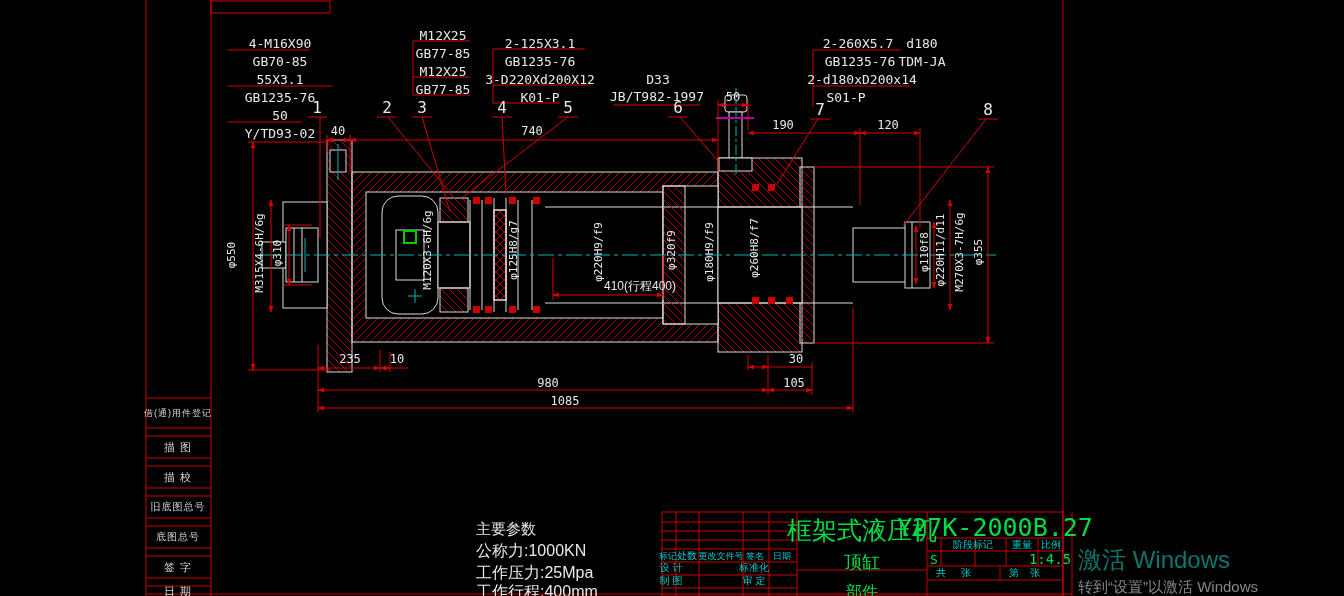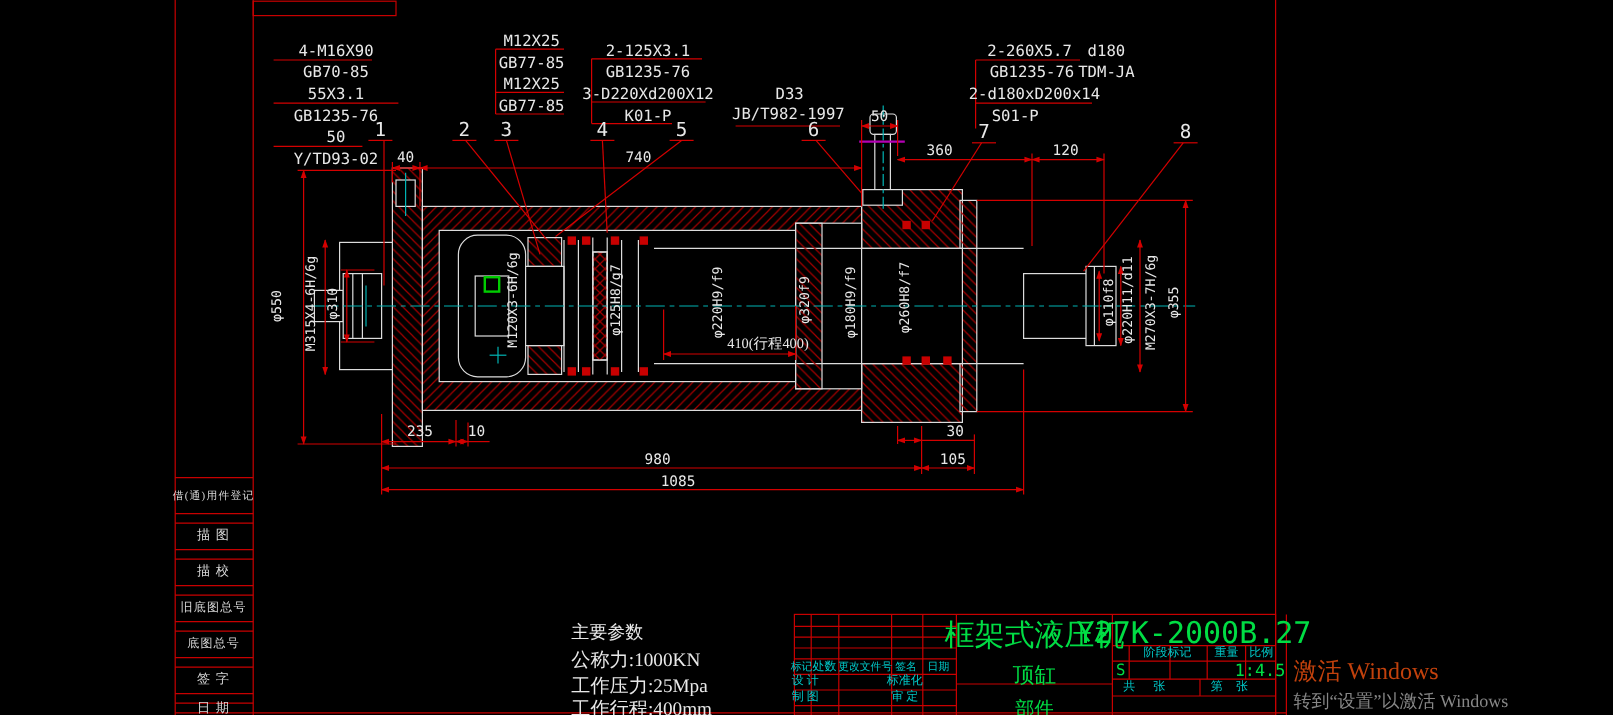--- a/index.html
+++ b/index.html
@@ -4,25 +4,25 @@
 <style>
   html,body{margin:0;padding:0;background:#000;}
   body{position:relative;width:1344px;height:596px;overflow:hidden;
        font-family:"DejaVu Sans Mono","Liberation Mono",monospace;}
   #cad{position:absolute;left:0;top:0;}
   .t{position:absolute;transform:translate(-50%,-50%);color:#e8e8e8;
      font-size:13px;white-space:nowrap;line-height:1;}
   .rot{transform:translate(-50%,-50%) rotate(-90deg);font-size:11px;}
   .dim{font-size:12px;}
   .bal{font-size:16px;}
-  .cjk{font-family:Liberation Serif, serif;}
+  .cjk{font-family:Liberation Sans, sans-serif;}
   .cyan{color:#00c8c8;font-size:10px;}
   .grn{color:#00dd44;}
   .strip{color:#d8d8d8;font-size:11px;letter-spacing:1px;}
-  .wm1{color:#c2410c;font-size:20px;transform:translate(0,-50%);}
+  .wm1{color:#0f766e;font-size:24px;transform:translate(0,-50%);}
   .wm2{color:#878787;font-size:15px;transform:translate(0,-50%);}
   .la{transform:translate(0,-50%);}
 </style>
 </head>
 <body>
 
 <svg id="cad" width="1344" height="596">
   <defs>
     <pattern id="ha" width="8" height="8" patternUnits="userSpaceOnUse">
       <path d="M-2,10 L10,-2 M-2,2 L2,-2 M6,10 L10,6" stroke="#a50000" stroke-width="1" fill="none"></path>
@@ -263,21 +263,21 @@
 <span class="t bal" style="left:422px;top:108px">3</span>
 <span class="t bal" style="left:502px;top:108px">4</span>
 <span class="t bal" style="left:568px;top:108px">5</span>
 <span class="t bal" style="left:678px;top:108px">6</span>
 <span class="t bal" style="left:820px;top:110px">7</span>
 <span class="t bal" style="left:988px;top:110px">8</span>
 
 <span class="t dim" style="left:338px;top:131px">40</span>
 <span class="t dim" style="left:532px;top:131px">740</span>
 <span class="t dim" style="left:733px;top:97px">50</span>
-<span class="t dim" style="left:783px;top:125px">360</span>
+<span class="t dim" style="left:783px;top:125px">190</span>
 <span class="t dim" style="left:888px;top:125px">120</span>
 <span class="t dim" style="left:350px;top:359px">235</span>
 <span class="t dim" style="left:397px;top:359px">10</span>
 <span class="t dim" style="left:796px;top:359px">30</span>
 <span class="t dim" style="left:548px;top:383px">980</span>
 <span class="t dim" style="left:794px;top:383px">105</span>
 <span class="t dim" style="left:565px;top:401px">1085</span>
 <span class="t dim cjk" style="left:640px;top:286px">410(行程400)</span>
 
 <span class="t rot" style="left:231px;top:255px">φ550</span>

